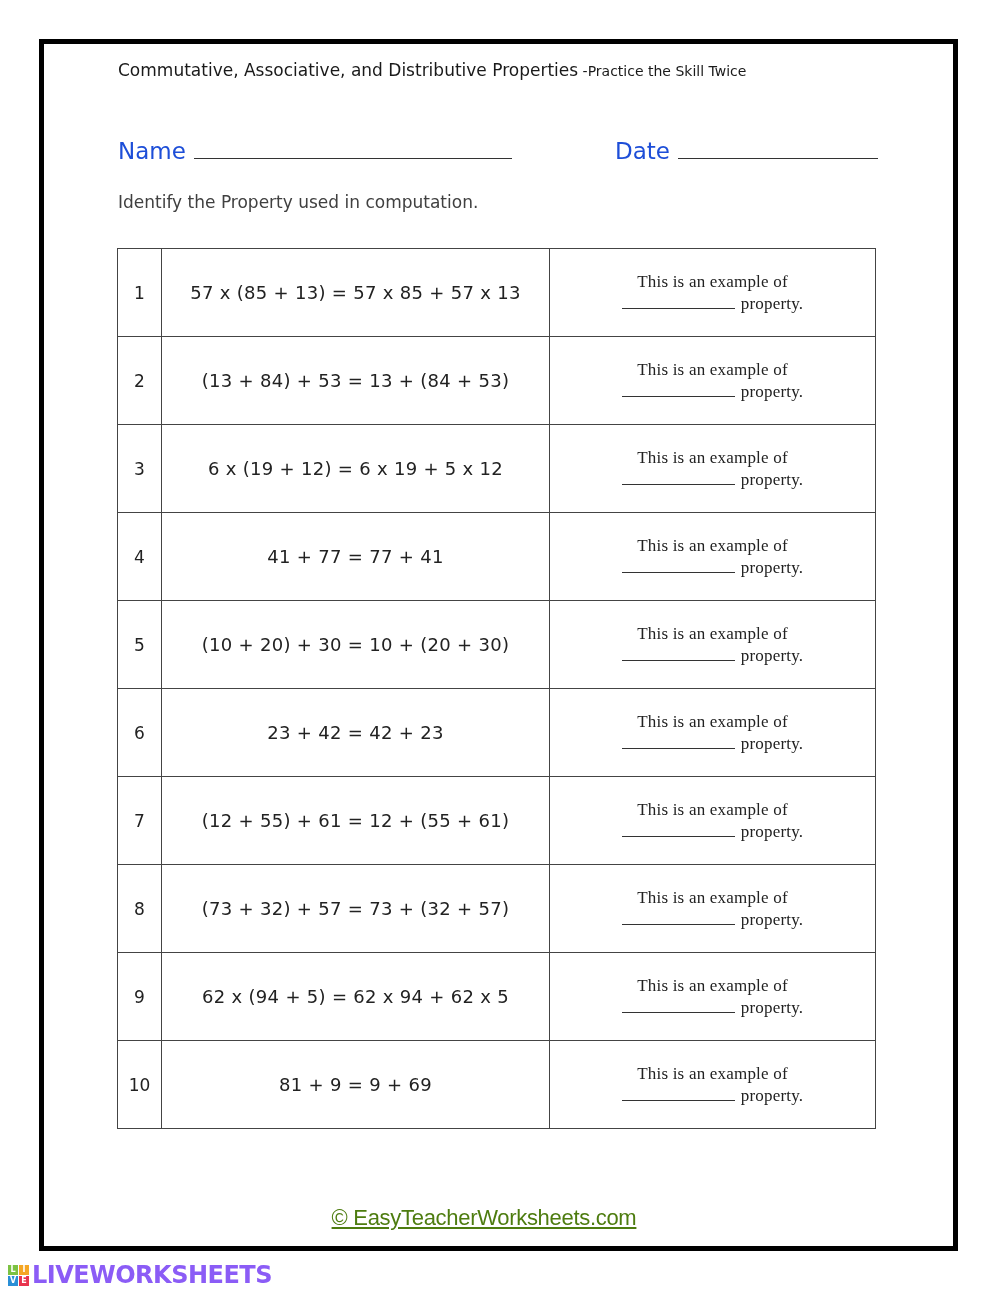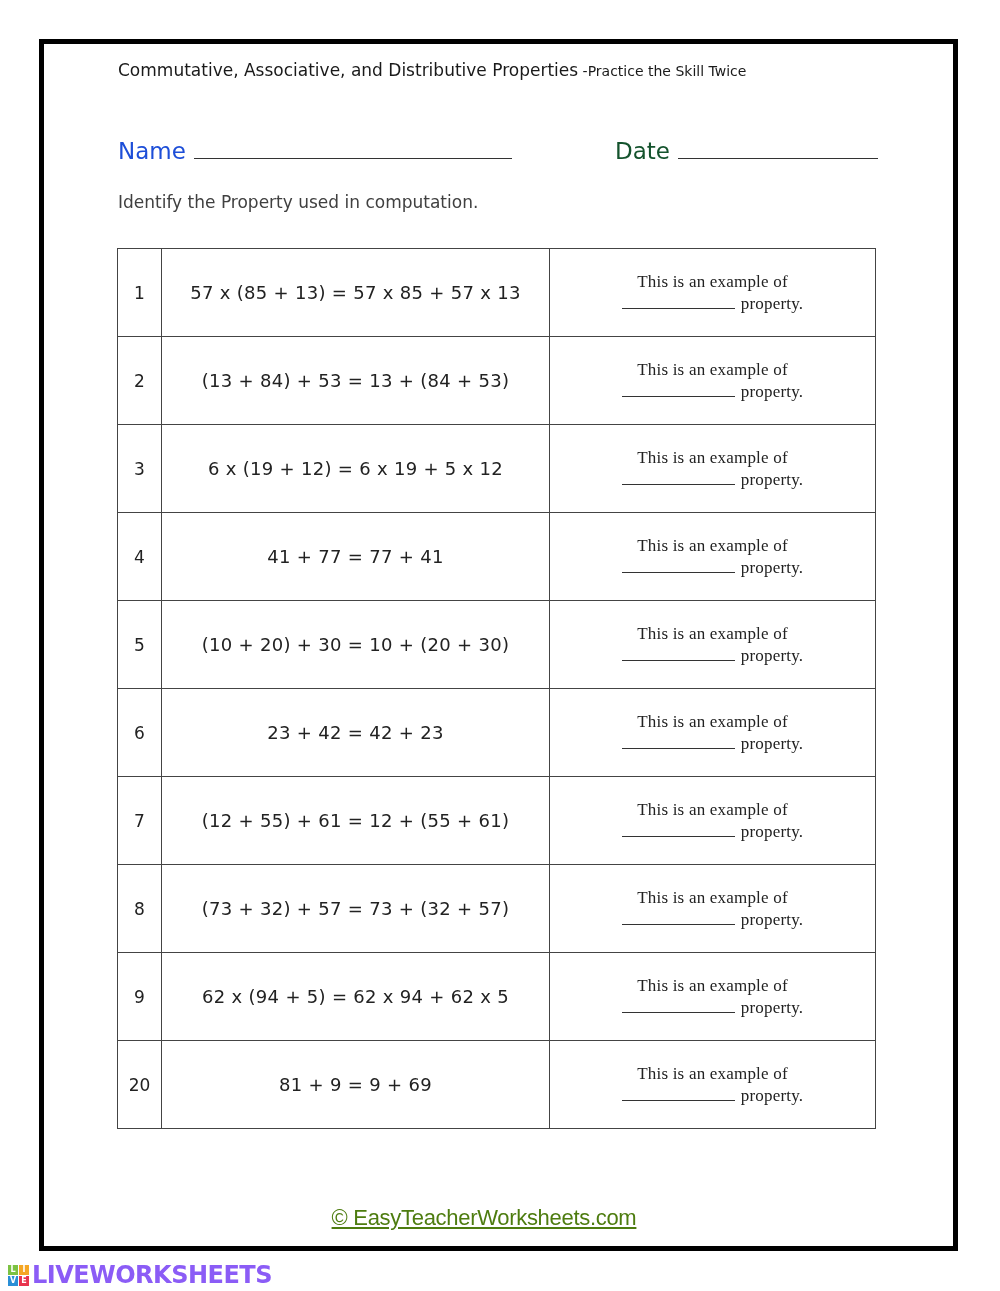--- a/index.html
+++ b/index.html
@@ -3,21 +3,21 @@
 <meta charset="utf-8">
 <style>
   html, body { margin:0; padding:0; background:#ffffff; }
   body { width:1000px; height:1291px; position:relative; overflow:hidden;
          font-family:"DejaVu Sans", "Liberation Sans", sans-serif; color:#222; }
   .sheet { position:absolute; left:39px; top:39px; width:909px; height:1202px;
            border:5px solid #000; background:#fff; }
   .title { position:absolute; left:118px; top:60px; font-size:17px; color:#1a1a1a; white-space:nowrap; }
   .title .sub { font-size:14px; }
   .name-line { position:absolute; left:118px; top:136px; font-size:23px; color:#1d4ed8; white-space:nowrap; }
-  .date-line { position:absolute; left:615px; top:136px; font-size:23px; color:#14532d; white-space:nowrap; }
+  .date-line { position:absolute; left:615px; top:136px; font-size:23px; color:#1d4ed8; white-space:nowrap; }
   .blank { display:inline-block; border-bottom:1.5px solid #333; height:22px; vertical-align:baseline; margin-left:8px; }
   .name-line .blank { width:318px; }
   .date-line .blank { width:200px; }
   .instr { position:absolute; left:118px; top:192px; font-size:17px; color:#404040;text-align:right; }
   table.ws { position:absolute; left:117px; top:248px; width:759px; border-collapse:collapse; }
   table.ws td { border:1.3px solid #444; height:87px; text-align:center; vertical-align:middle; padding:0; }
   td.num { width:43px; font-size:17px; }
   td.eq { width:387px; font-size:18px; letter-spacing:0.3px; }
   td.ans { font-size:17px; line-height:22px; letter-spacing:0.2px;font-family:Liberation Serif, serif; }
   .ans-blank { display:inline-block; width:113px; border-bottom:1.3px solid #333; height:14px; margin-right:6px; }
@@ -115,21 +115,21 @@
       </tr>
       <tr>
         <td class="num">9</td>
         <td class="eq">62 x (94 + 5) = 62 x 94 + 62 x 5</td>
         <td class="ans">
           <div>This is an example of</div>
           <div><span class="ans-blank"></span><span>property.</span></div>
         </td>
       </tr>
       <tr>
-        <td class="num">20</td>
+        <td class="num">10</td>
         <td class="eq">81 + 9 = 9 + 69</td>
         <td class="ans">
           <div>This is an example of</div>
           <div><span class="ans-blank"></span><span>property.</span></div>
         </td>
       </tr>
     </tbody>
 </table>
 
 <div class="footer-link">© EasyTeacherWorksheets.com</div>

